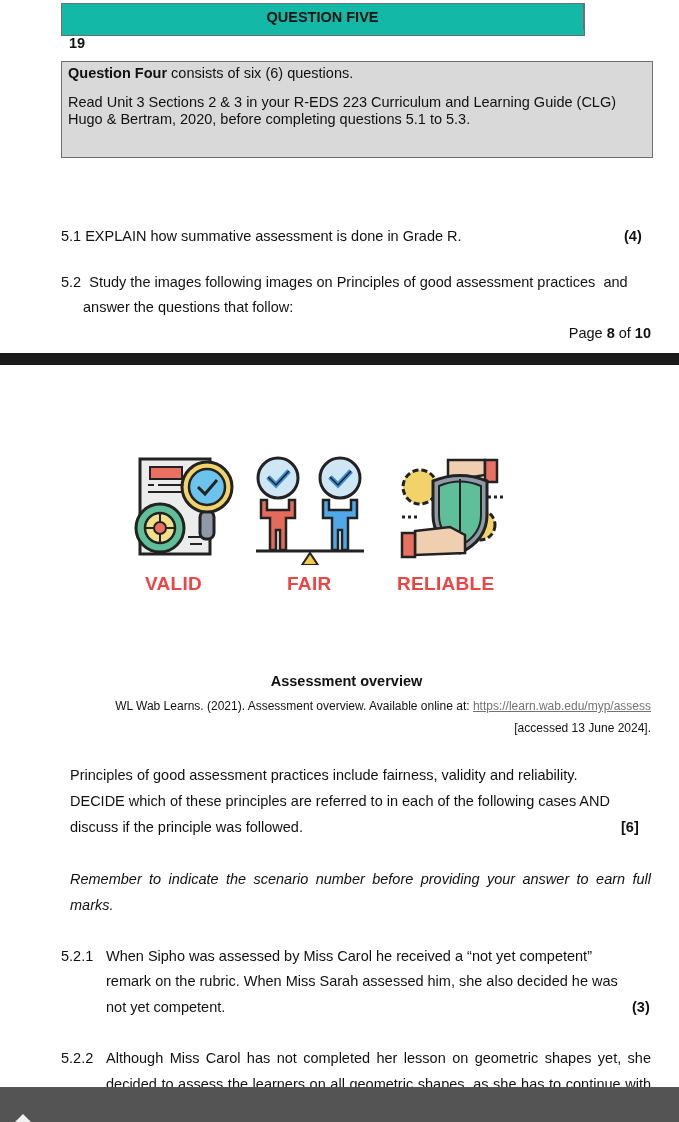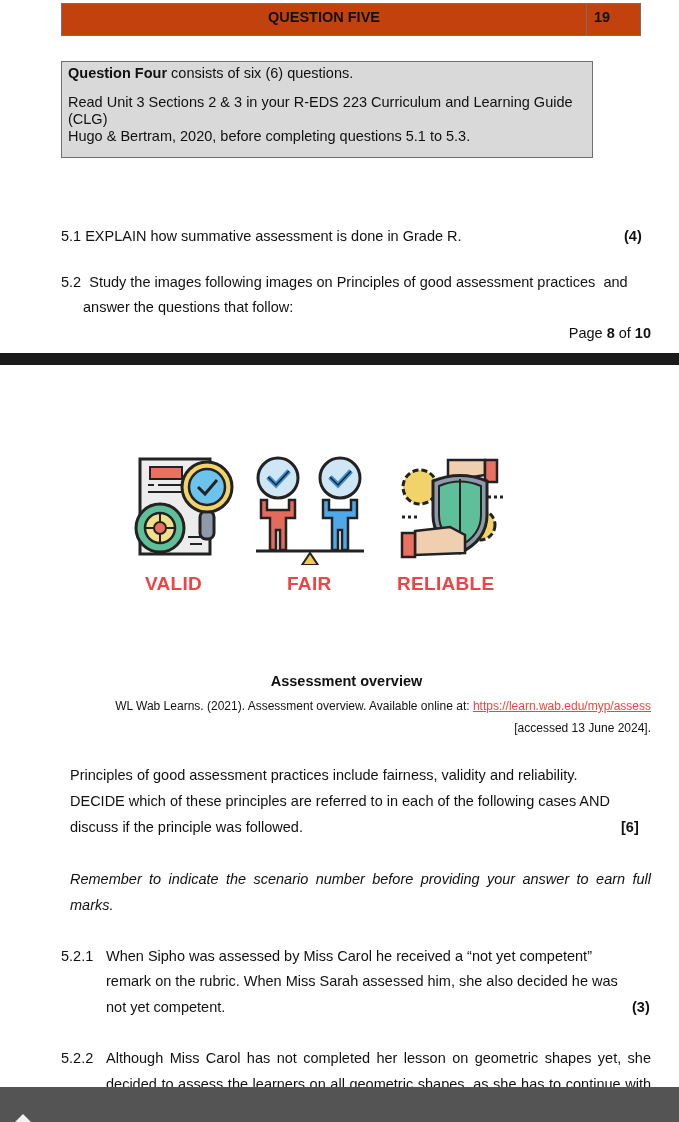--- a/index.html
+++ b/index.html
@@ -1,44 +1,44 @@
 <!DOCTYPE html>
 <html><head>
 <meta charset="utf-8">
 <style>
   * { box-sizing: border-box; margin: 0; padding: 0; }
   html, body { width: 679px; height: 1122px; background: #ffffff; overflow: hidden; }
   body { font-family: "Liberation Sans", sans-serif; color: #111; position: relative; }
 
   .q-header {
-    position: absolute; left: 61px; top: 3px; width: 580px; height: 33px;
-    background: #c2410c; border: 1px solid #6f6f6f; display: flex;
+    position: absolute; left: 61px; top: 3px; width: 524px; height: 33px;
+    background: #14b8a6; border: 1px solid #6f6f6f; display: flex; flex-direction: column;
   }
   .q-header .title { flex: 1; text-align: center; font-weight: bold; font-size: 14.5px; line-height: 26px; border-right: 1px solid #6f6f6f; }
   .q-header .marks { width: 53px; font-weight: bold; font-size: 14.5px; line-height: 26px; padding-left: 7px; }
 
   .info-box {
-    position: absolute; left: 61px; top: 61px; width: 532px; height: 97px;
+    position: absolute; left: 61px; top: 61px; width: 592px; height: 97px;
     background: #d9d9d9; border: 1px solid #6f6f6f; padding: 3px 6px; font-size: 14.5px;
   }
   .info-box p { line-height: 17px; }
   .info-box .p1 { margin-bottom: 12px; }
   .info-box b { font-weight: bold; }
 
   .line { position: absolute; font-size: 14.5px; line-height: 17px; margin-top: 48px; }
   .bold { font-weight: bold; }
   .right { text-align: right; }
 
   .page-break { position: absolute; left: 0; top: 353px; width: 679px; height: 12px; background: #1b1b1b; }
 
   .icons { position: absolute; left: 130px; top: 455px; width: 380px; height: 110px; }
   .icon-label { position: absolute; top: 573px; font-weight: bold; font-size: 19px; letter-spacing: 0.3px; color: #ef4444; }
 
   .italic { font-style: italic; }
-  a.link { color: #ef4444; text-decoration: underline; text-align: center; }
+  a.link { color: #737373; text-decoration: underline; text-align: center; }
 
   .bottom-bar { position: absolute; left: 0; top: 1087px; width: 679px; height: 35px; background: #545454; }
   .bottom-bar .nav-icon { position: absolute; left: 14px; top: 27px; width: 0; height: 0;
     border-left: 9px solid transparent; border-right: 9px solid transparent; border-bottom: 9px solid #f2f2f2; }
 </style>
 </head>
 <body>
 
 <div class="q-header">
   <div class="title">QUESTION FIVE</div>

